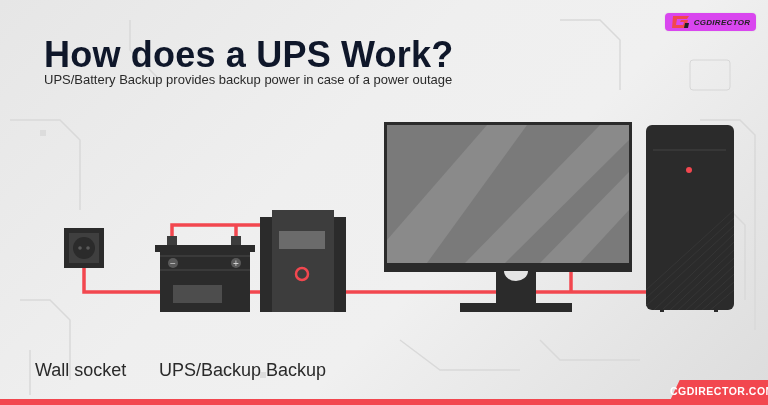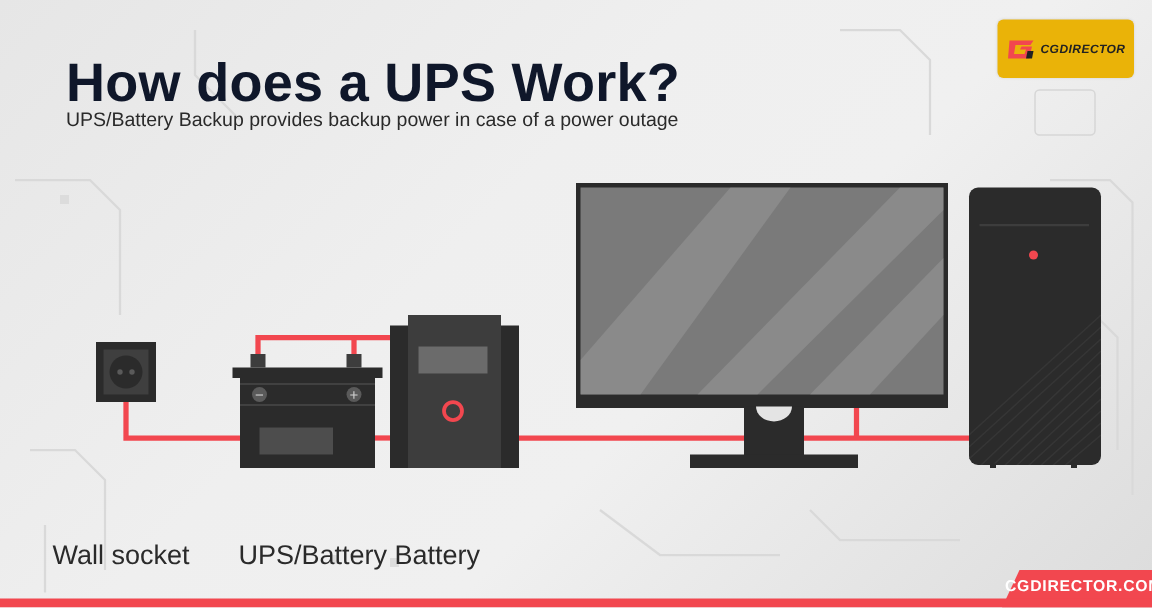--- a/index.html
+++ b/index.html
@@ -2,21 +2,21 @@
 <html><head>
 <meta charset="utf-8">
 <style>
   html,body{margin:0;padding:0;}
   body{width:768px;height:405px;overflow:hidden;position:relative;
     background:linear-gradient(135deg,#e6e6e6 0%,#efefef 40%,#f0f0f0 60%,#dcdcdc 100%);
     font-family:"Liberation Sans",sans-serif;}
   .bg-lines{position:absolute;left:0;top:0;width:768px;height:405px;pointer-events:none;}
   .title{position:absolute;left:44px;top:34px;font-size:36px;font-weight:bold;color:#0f172a;letter-spacing:0.2px;text-align:right;}
   .subtitle{position:absolute;left:44px;top:72px;font-size:13px;color:#2a2a2a;}
-  .logo{position:absolute;left:665px;top:13px;width:91px;height:39px;background:#eab308;border-radius:4px;
+  .logo{position:absolute;left:665px;top:13px;width:91px;height:18px;background:#d946ef;border-radius:4px;
     display:flex;align-items:center;justify-content:center;gap:3px;box-shadow:0 0 2px rgba(0,0,0,.1);}
   .logo-mark{width:20px;height:14px;position:relative;}
   .logo-text{font-size:8px;font-weight:bold;color:#222;letter-spacing:0.3px;font-style:italic;}
   .label{position:absolute;font-size:18px;color:#2a2a2a;margin-top:38px;}
   .footer-bar{position:absolute;left:0;top:399px;width:768px;height:6px;background:#f2474f;}
   .footer-tag{position:absolute;left:668px;top:380px;width:110px;height:25px;background:#f2474f;
     transform:skewX(-25deg);transform-origin:bottom left;}
   .footer-text{position:absolute;left:670px;top:385px;font-size:10.5px;font-weight:bold;color:#fff;letter-spacing:0.5px;}
   svg.scene{position:absolute;left:0;top:0;}
 </style>
@@ -134,17 +134,17 @@
       <line x1="692" y1="312" x2="734" y2="274"></line>
       <line x1="700" y1="312" x2="734" y2="282"></line>
       <line x1="708" y1="312" x2="734" y2="290"></line>
     </g>
     <rect x="660" y="309" width="4" height="3" fill="#2b2b2b"></rect>
     <rect x="714" y="309" width="4" height="3" fill="#2b2b2b"></rect>
   </g>
 </svg>
 
 <div class="label" style="left:35px;top:322px;">Wall socket</div>
-<div class="label" style="left:159px;top:322px;">UPS/Battery Battery</div>
+<div class="label" style="left:159px;top:322px;">UPS/Backup Backup</div>
 
 <div class="footer-tag"></div>
 <div class="footer-bar"></div>
 <div class="footer-text">CGDIRECTOR.COM</div>
 
 </body></html>

